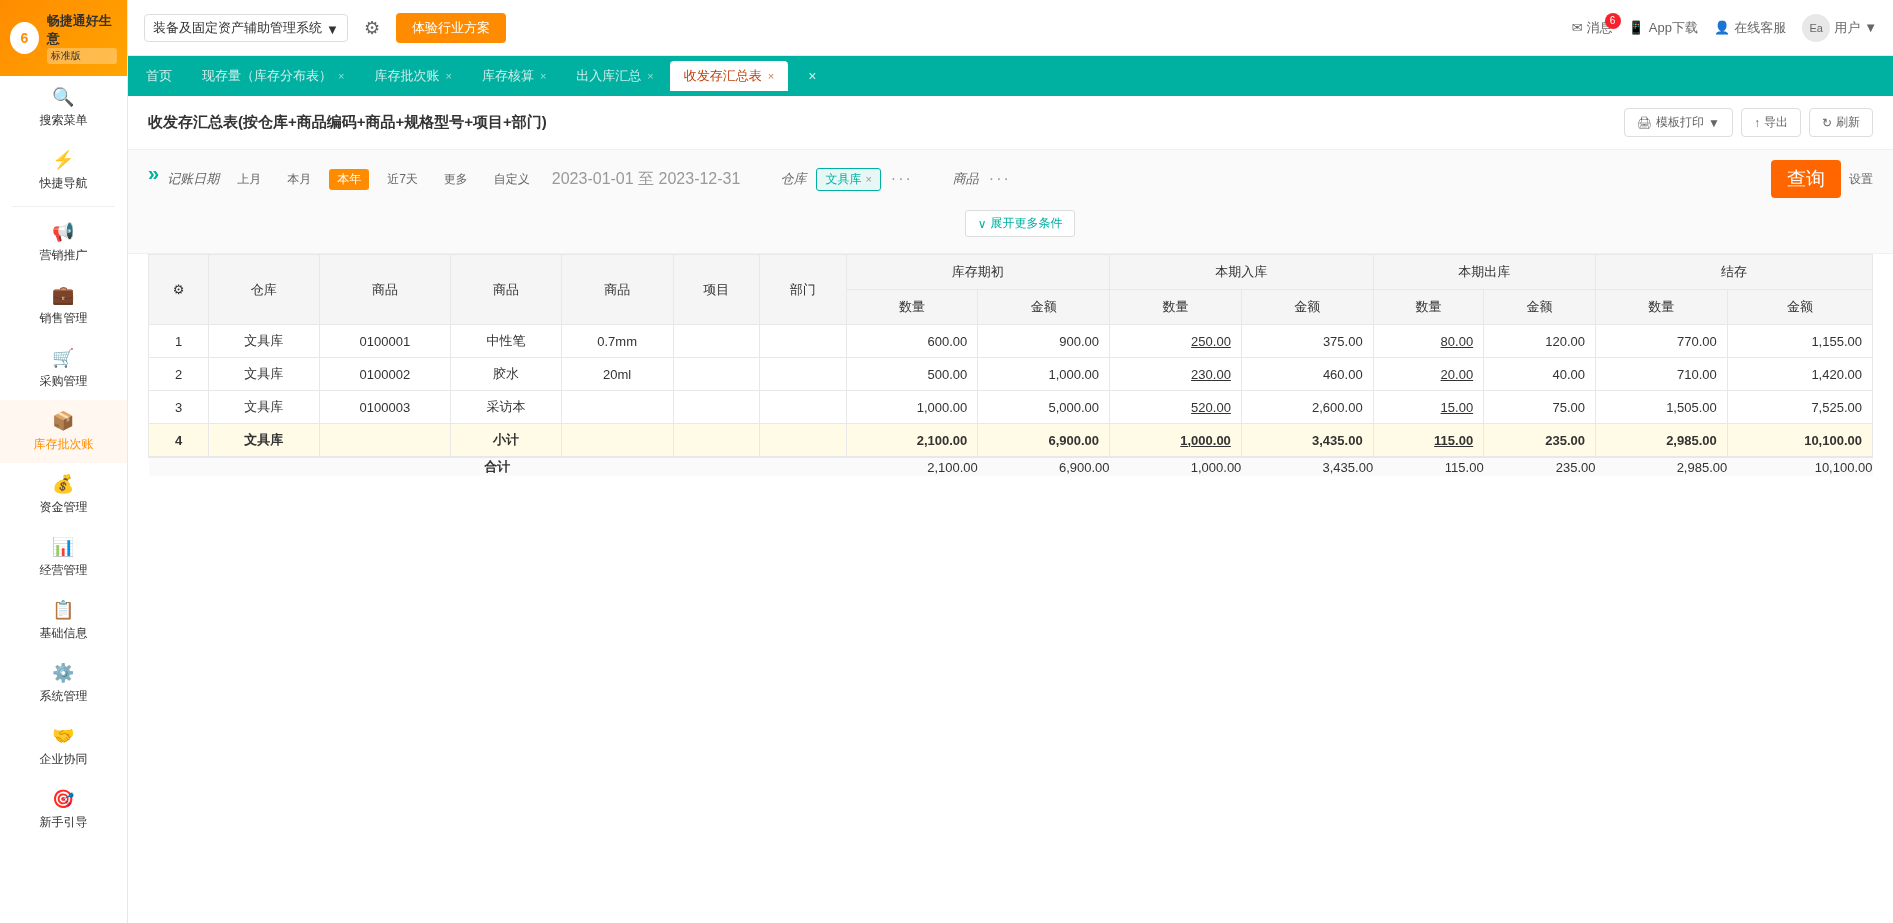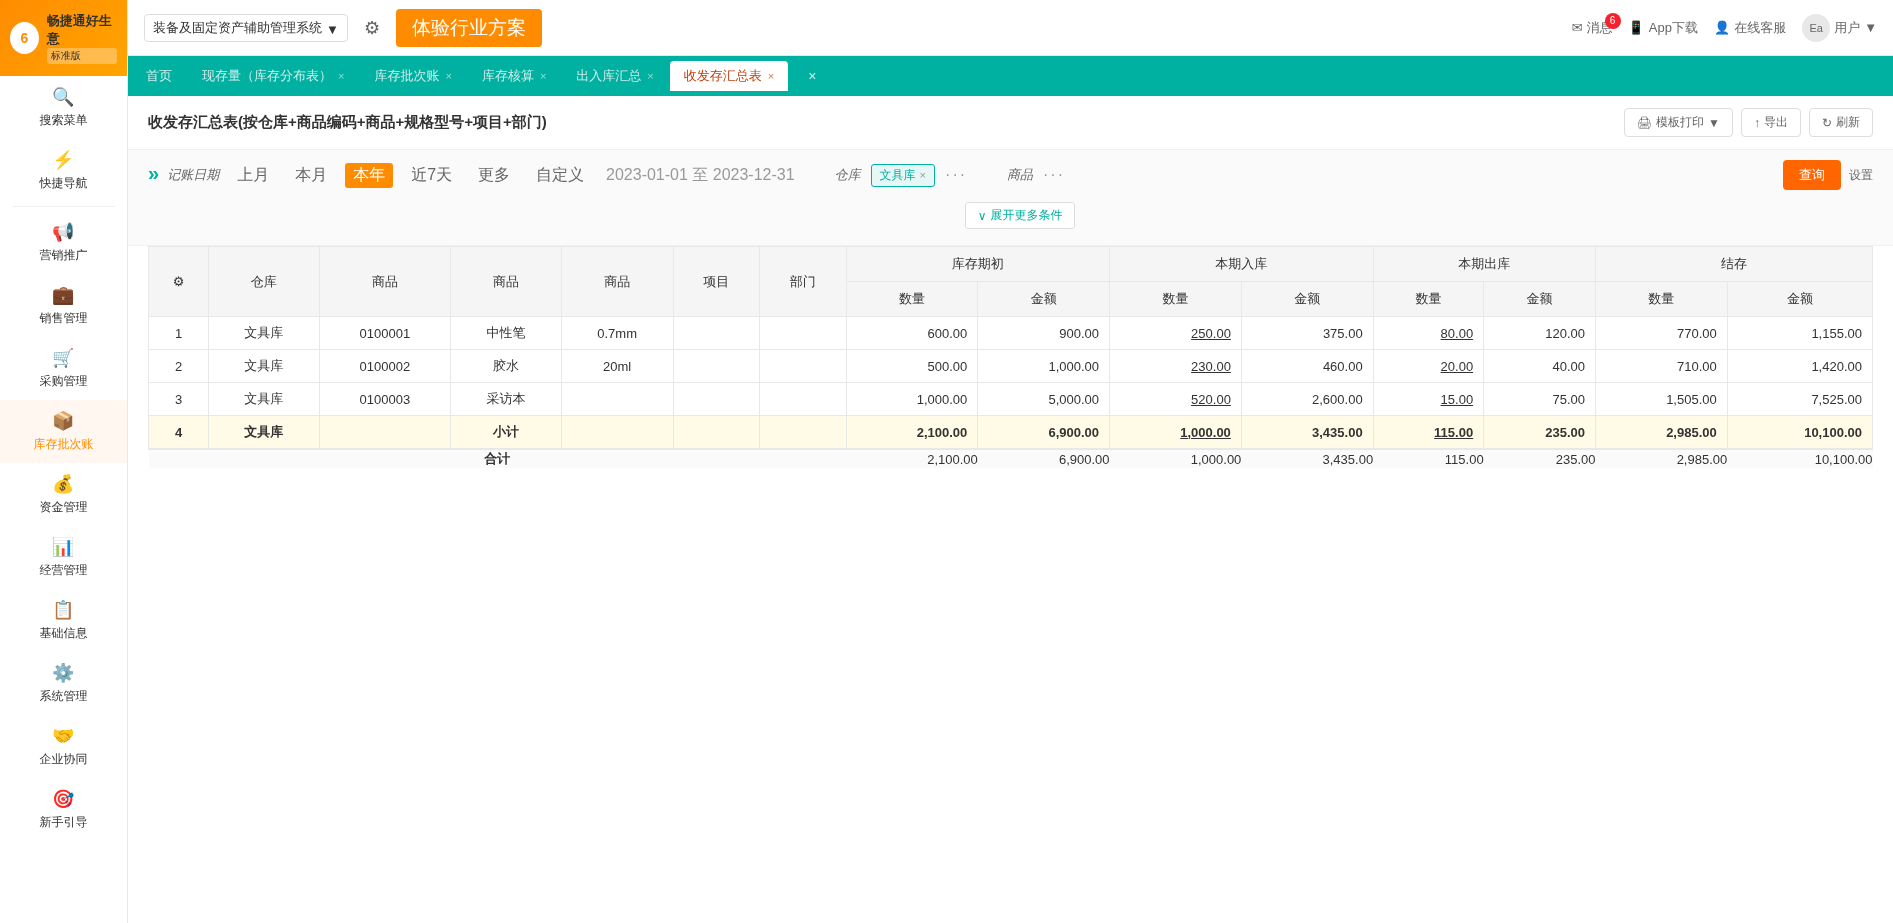--- a/index.html
+++ b/index.html
@@ -28,21 +28,21 @@
 
     
     .header {
       position: fixed; left: 128px; top: 0; right: 0; height: 56px; background: #fff; border-bottom: 1px solid #e8e8e8; z-index: 99;
       display: flex; align-items: center; justify-content: space-between; padding: 0 16px;
     }
     .header-left { display: flex; align-items: center; gap: 12px; }
     .header-dropdown { display: flex; align-items: flex-end; gap: 4px; cursor: pointer; padding: 4px 8px; border: 1px solid #ddd; border-radius: 4px; font-size: 13px; }
     .header-settings { cursor: pointer; font-size: 18px; color: #666; padding: 4px; }
     .header-trial-btn {
-      background: #ff8c00; color: #fff; border: none; padding: 6px 16px; border-radius: 4px; cursor: pointer; font-size: 19px;
+      background: #ff8c00; color: #fff; border: none; padding: 6px 16px; border-radius: 4px; cursor: pointer; font-size: 13px;
     }
     .header-right { display: flex; align-items: center; gap: 16px; }
     .header-action { display: flex; align-items: center; gap: 4px; cursor: pointer; color: #666; font-size: 13px; position: relative; }
     .badge { position: absolute; top: -6px; right: -8px; background: #f5222d; color: #fff; border-radius: 10px; font-size: 10px; padding: 0 4px; min-width: 16px; height: 16px; display: flex; align-items: center; justify-content: center; }
     .user-avatar { width: 28px; height: 28px; background: #e8e8e8; border-radius: 50%; display: flex; align-items: center; justify-content: center; font-size: 11px; color: #666; }
 
     
     .main { margin-left: 128px; margin-top: 56px; height: calc(923px - 56px); display: flex; flex-direction: column; }
 
     
@@ -59,27 +59,27 @@
     .page-content { background: #fff; flex: 1; overflow: auto; padding: 0; display: flex; flex-direction: column; }
 
     
     .page-header {
       padding: 12px 20px; border-bottom: 1px solid #f0f0f0; display: flex; align-items: center; justify-content: space-between;
     }
     .page-title { font-size: 15px; font-weight: 600; color: #333; }
     .page-actions { display: flex; align-items: center; gap: 8px; }
     .btn-action { display: flex; align-items: center; gap: 4px; padding: 5px 12px; border: 1px solid #ddd; border-radius: 4px; cursor: pointer; font-size: 12px; color: #666; background: #fff; }
     .filter-label { color: #666; font-size: 13px; font-style: italic; }
-    .date-btn { padding: 2px 8px; border-radius: 3px; cursor: pointer; font-size: 16px; color: #666; }
+    .date-btn { padding: 2px 8px; border-radius: 3px; cursor: pointer; font-size: 12px; color: #666; }
     .date-btn.active { background: #ff8c00; color: #fff; border-radius: 3px; }
     .date-range { font-size: 16px; color: #999; margin-left: 4px; }
     .warehouse-tag { display: flex; align-items: center; gap: 4px; background: #e6f7f5; border: 1px solid #00b0a0; border-radius: 3px; padding: 2px 8px; font-size: 12px; color: #00b0a0; }
     .warehouse-tag .remove { cursor: pointer; color: #999; font-size: 11px; }
     .expand-more-btn { display: flex; align-items: center; gap: 4px; color: #00b0a0; cursor: pointer; font-size: 12px; padding: 4px 12px; border: 1px solid #ddd; border-radius: 3px; background: #fff; margin: 6px auto; }
-    .query-btn { background: #ff6600; color: #fff; border: none; padding: 6px 16px; border-radius: 4px; cursor: pointer; font-size: 13px; }
+    .query-btn { background: #ff6600; color: #fff; border: none; padding: 6px 16px; border-radius: 4px; cursor: pointer; font-size: 19px; }
     .setting-btn { color: #666; font-size: 12px; cursor: pointer; border: none; background: none; }
 
     
     .table-section { flex: 1; overflow: auto; padding: 0 20px; }
     .data-table { width: 100%; border-collapse: collapse; font-size: 13px; }
     .data-table thead tr th { background: #f5f5f5; border: 1px solid #e8e8e8; padding: 8px 10px; text-align: center; font-weight: 500; white-space: nowrap; }
     .data-table tbody tr td { border: 1px solid #e8e8e8; padding: 7px 10px; text-align: center; white-space: nowrap; }
     .data-table tbody tr.subtotal { background: #fffbe6; font-weight: bold; }
     .data-table .num { text-align: right; }
     .underline { text-decoration: underline; cursor: pointer; color: #333; }

